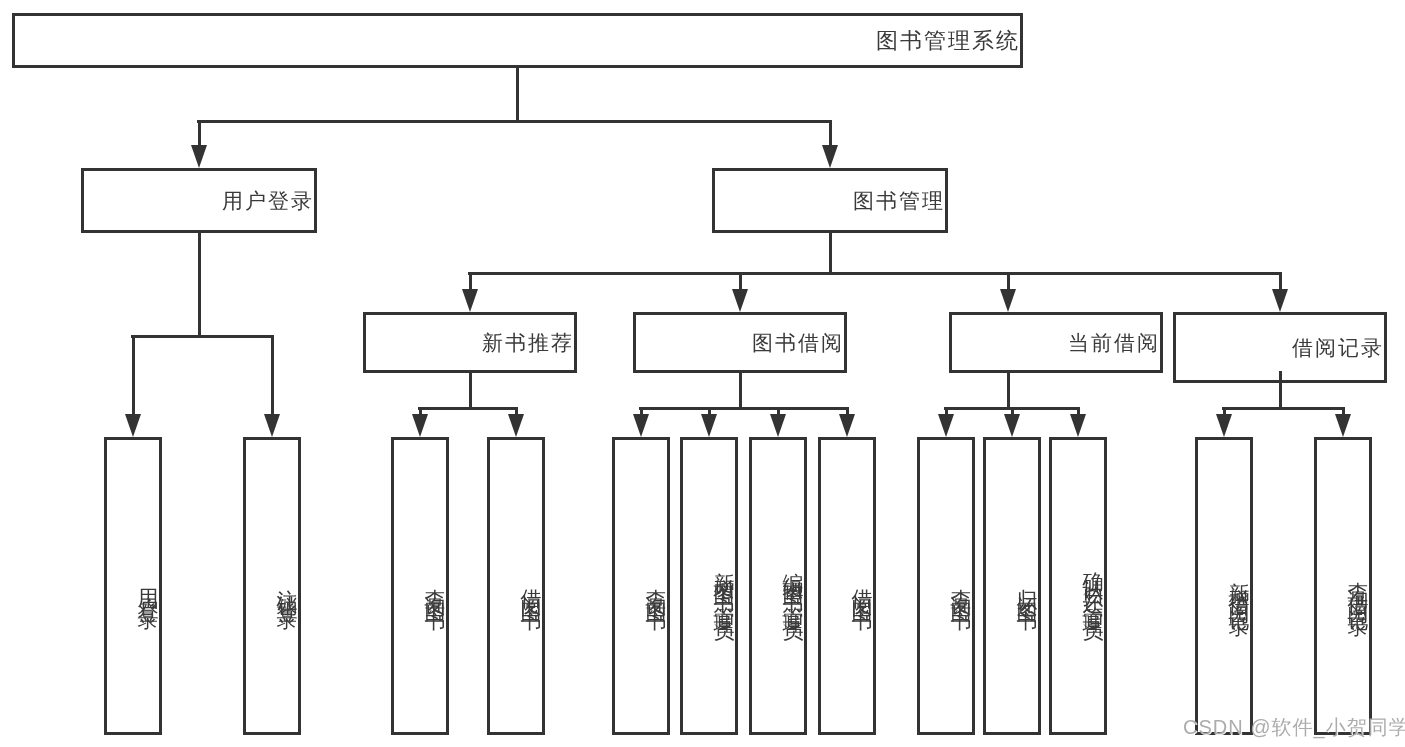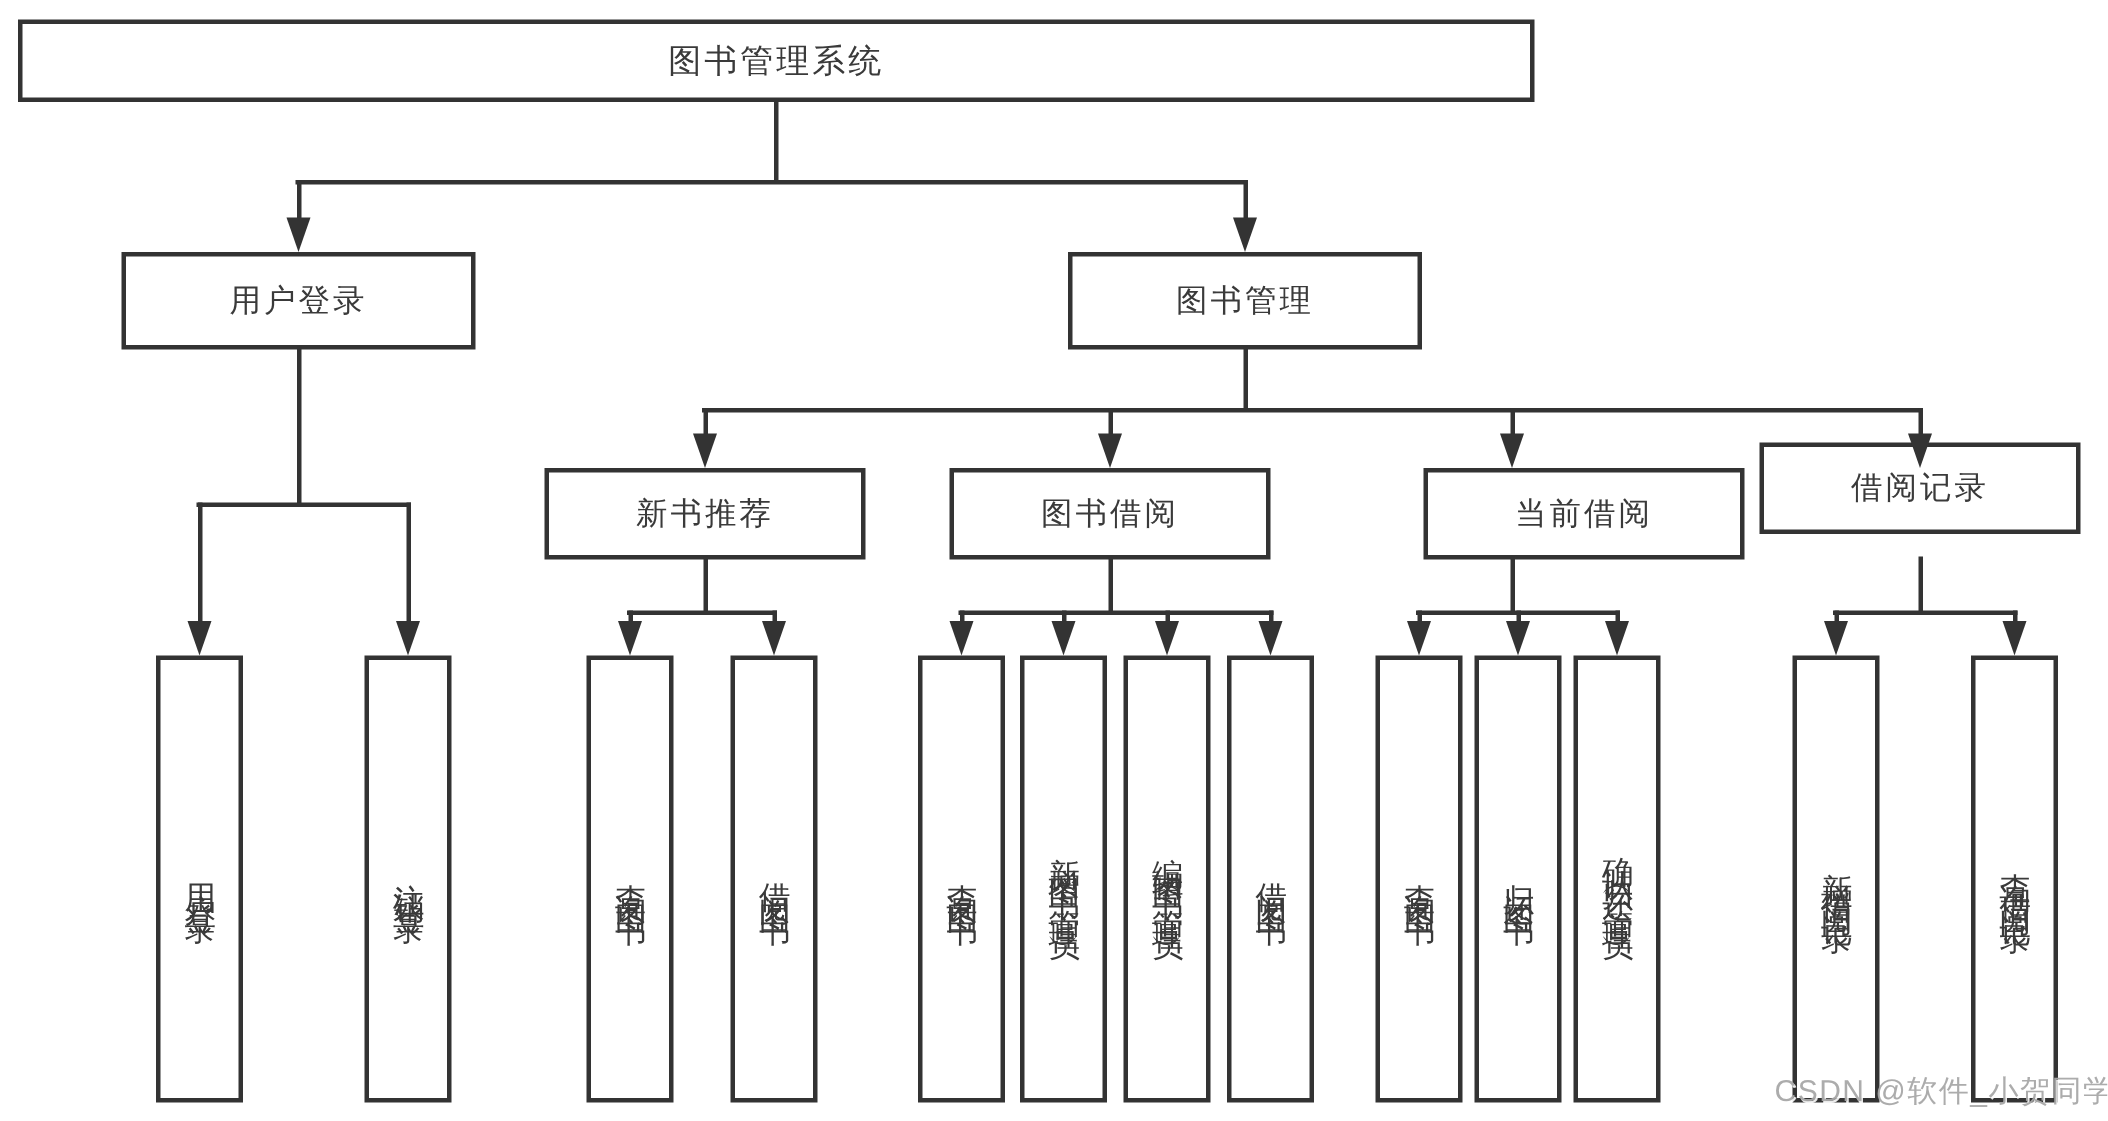--- a/index.html
+++ b/index.html
@@ -9,21 +9,21 @@
     background:#ffffff;
     font-family:"Liberation Sans","DejaVu Sans",sans-serif;
     overflow:hidden;
   }
   
   .box{
     position:absolute;
     box-sizing:border-box;
     border:3px solid #333333;
     background:#ffffff;
-    display:flex;align-items:center;justify-content:center;
+    display:flex;align-items:center;justify-content:flex-end;
     color:#3a3a3a;
   }
   .hlabel{
     font-size:21px;letter-spacing:2px;line-height:1;white-space:nowrap;
     color:#3a3a3a;
   }
   .rootlabel{font-size:22px;}
   .vbox{width:58px;height:298px;top:437px;}
   .vlabel{
     writing-mode:vertical-rl;text-orientation:mixed;
@@ -70,21 +70,21 @@
   </div>
 
   <div class="box" style="left:633px;top:312px;width:214px;height:61px;">
     <span class="hlabel">图书借阅</span>
   </div>
 
   <div class="box" style="left:901px;top:312px;width:214px;height:61px;margin-left:48px;">
     <span class="hlabel">当前借阅</span>
   </div>
 
-  <div class="box" style="left:1173px;top:295px;width:214px;height:61px;">
+  <div class="box" style="left:1173px;top:312px;width:214px;height:71px;">
     <span class="hlabel">借阅记录</span>
   </div>
 
   <div class="box vbox" style="left:104px;">
     <span class="vlabel">用户登录</span>
   </div>
   <div class="box vbox" style="left:243px;">
     <span class="vlabel">注销登录</span>
   </div>
 

